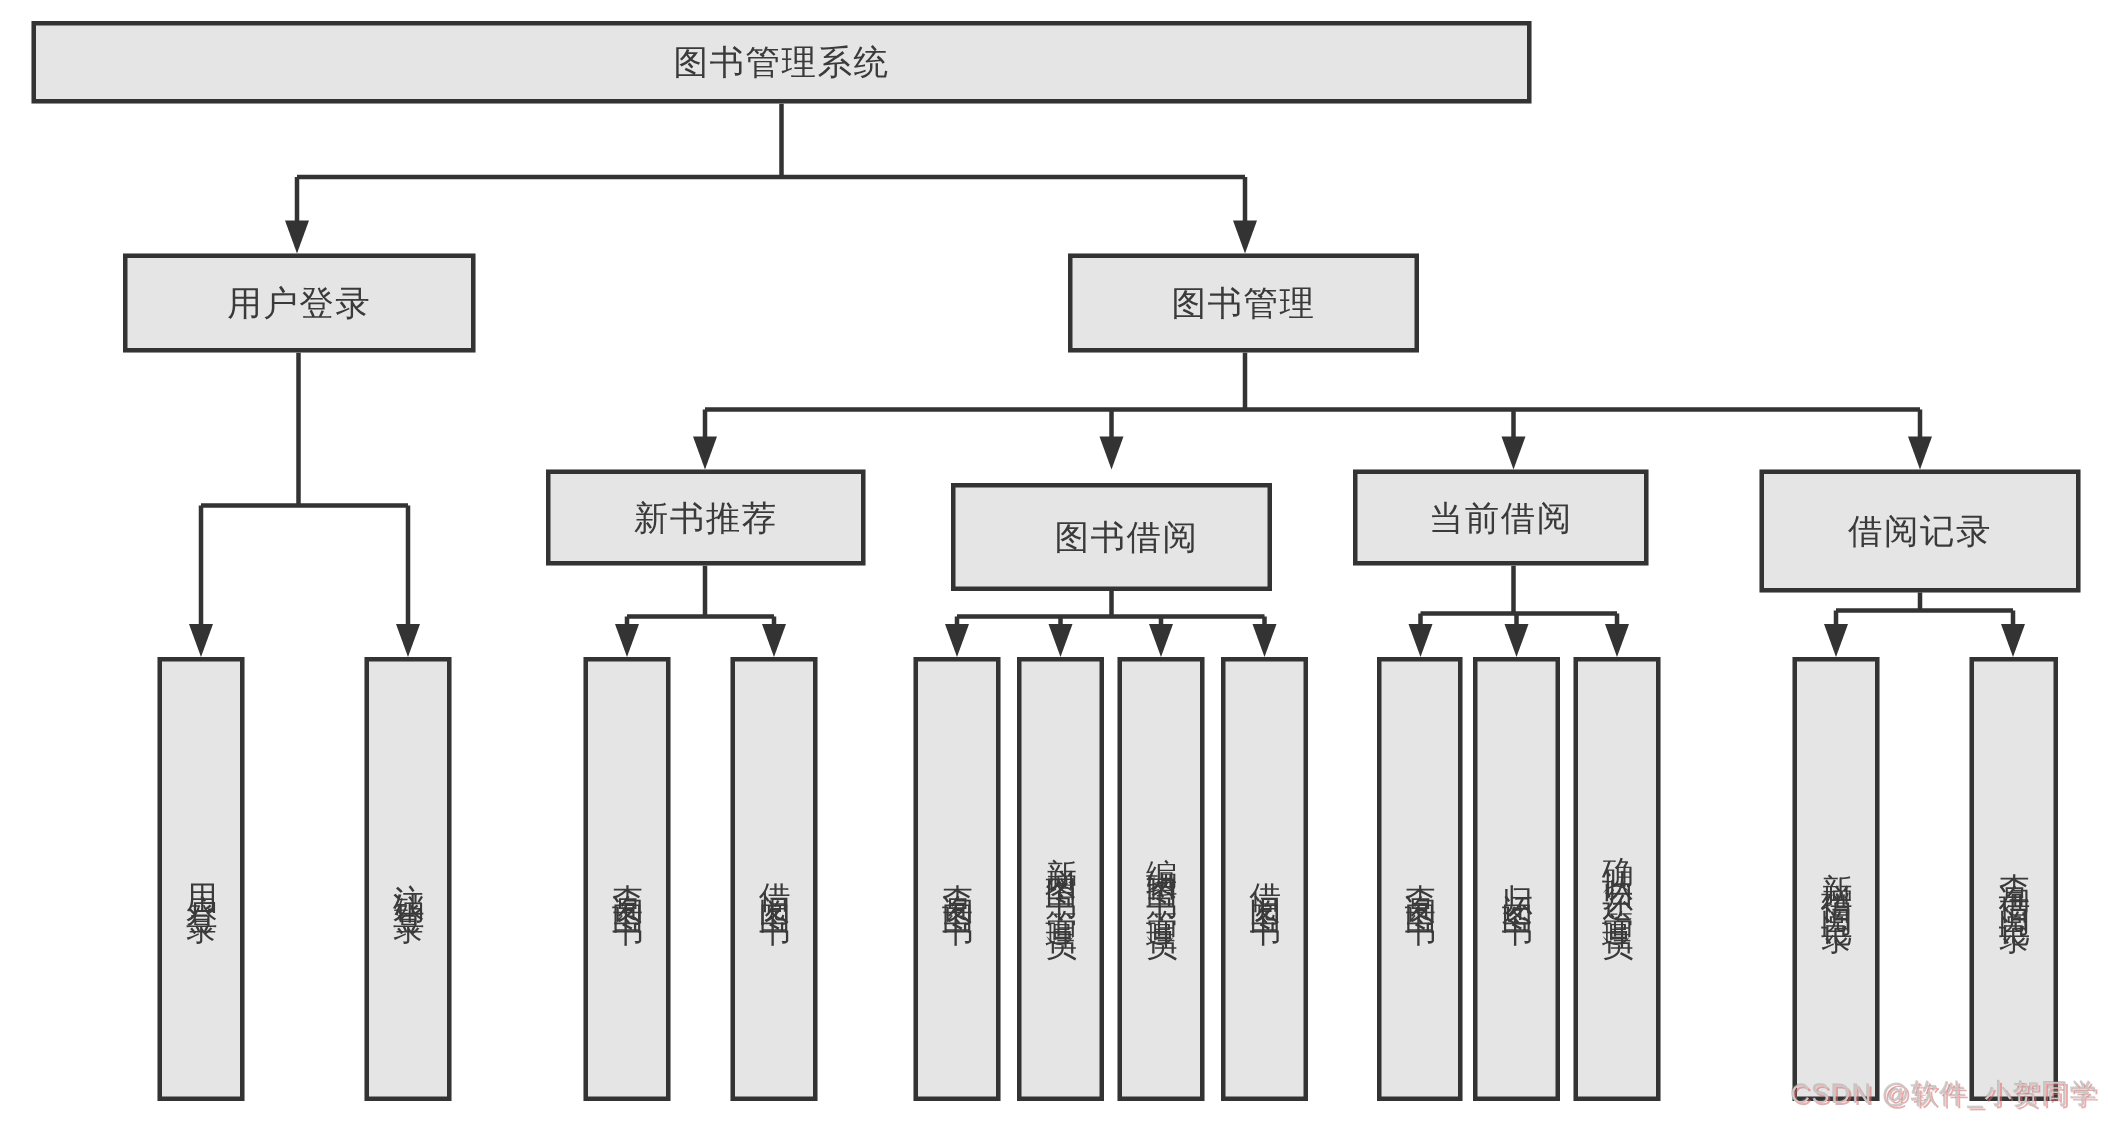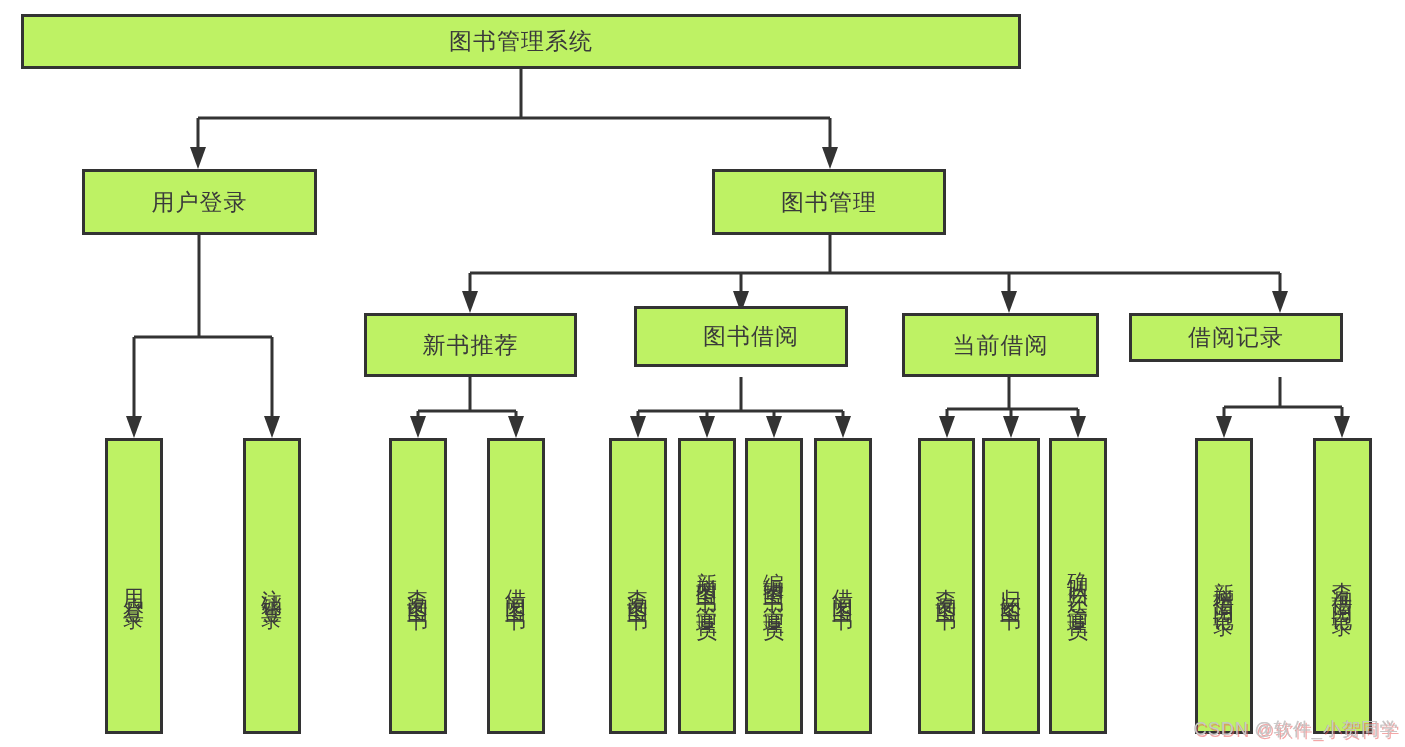--- a/index.html
+++ b/index.html
@@ -4,21 +4,21 @@
 <style>
   html,body{margin:0;padding:0;}
   body{
     width:1405px;height:747px;position:relative;background:#ffffff;
     font-family:"Liberation Sans","DejaVu Sans",sans-serif;
     overflow:hidden;
   }
   .stage{position:absolute;left:0;top:0;width:1405px;height:747px;}
   .wires{position:absolute;left:0;top:0;z-index:1;}
   .box{
-    position:absolute;z-index:2;background:#bef264;
+    position:absolute;z-index:2;background:#e5e5e5;
     border:3px solid #333333;color:#3a3a3a;
     display:flex;align-items:center;justify-content:center;
     box-sizing:border-box;text-align:center;
   }
   .box.h{font-size:23px;letter-spacing:1px;}
   .box.v{font-size:21px;}
   .box.v .vtext{
     writing-mode:vertical-rl;text-orientation:mixed;
     letter-spacing:7px;line-height:1.0;
   }
@@ -76,23 +76,23 @@
       <polygon points="1334,416 1350,416 1342,438"></polygon>
     </g>
   </svg>
 
   <div class="box h" style="left:21px;top:14px;width:1000px;height:55px;">图书管理系统</div>
 
   <div class="box h" style="left:82px;top:169px;width:235px;height:66px;">用户登录</div>
   <div class="box h" style="left:712px;top:169px;width:234px;height:66px;">图书管理</div>
 
   <div class="box h" style="left:364px;top:313px;width:213px;height:64px;">新书推荐</div>
-  <div class="box h" style="left:634px;top:306px;width:214px;height:61px;padding-left:20px;">图书借阅</div>
+  <div class="box h" style="left:634px;top:322px;width:214px;height:72px;padding-left:20px;">图书借阅</div>
   <div class="box h" style="left:902px;top:313px;width:197px;height:64px;">当前借阅</div>
-  <div class="box h" style="left:1129px;top:313px;width:214px;height:49px;">借阅记录</div>
+  <div class="box h" style="left:1173px;top:313px;width:214px;height:82px;">借阅记录</div>
 
   <div class="box v" style="left:105px;top:438px;width:58px;height:296px;">
     <span class="vtext">用户登录</span>
   </div>
   <div class="box v" style="left:243px;top:438px;width:58px;height:296px;">
     <span class="vtext">注销登录</span>
   </div>
 
   <div class="box v" style="left:389px;top:438px;width:58px;height:296px;">
     <span class="vtext">查询图书</span>

